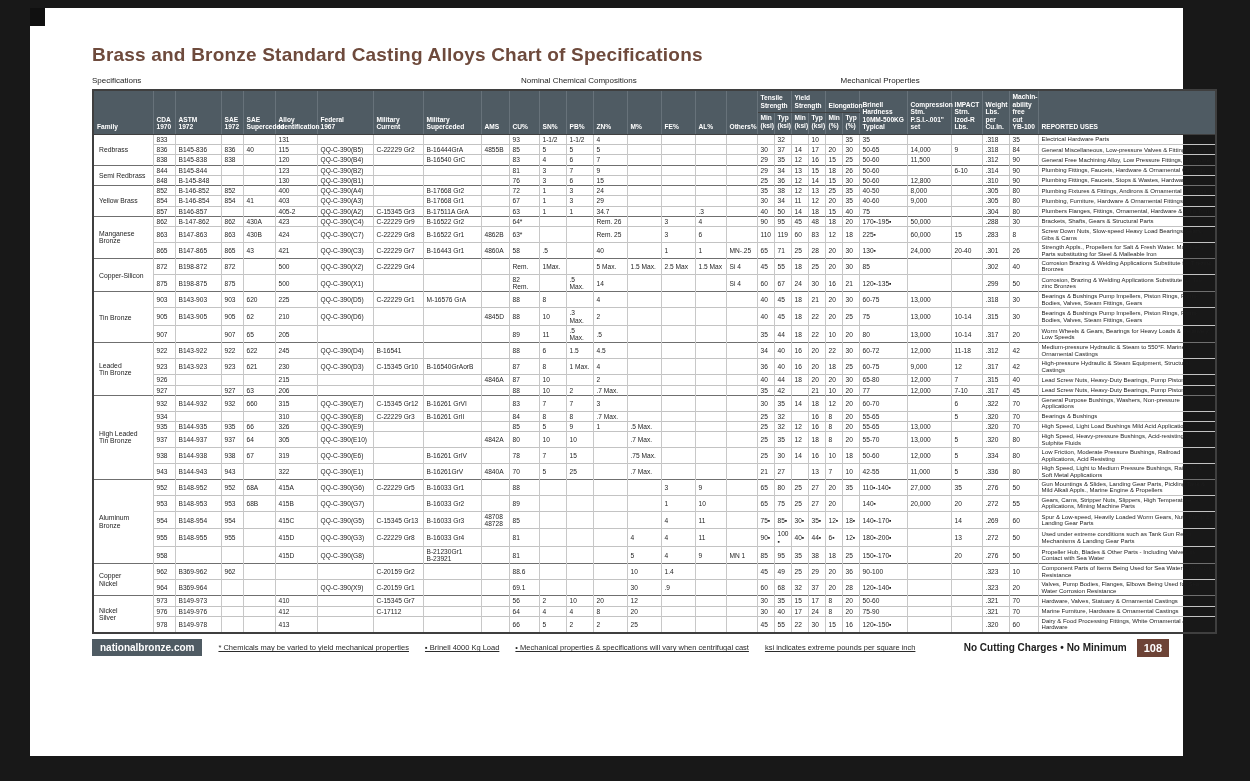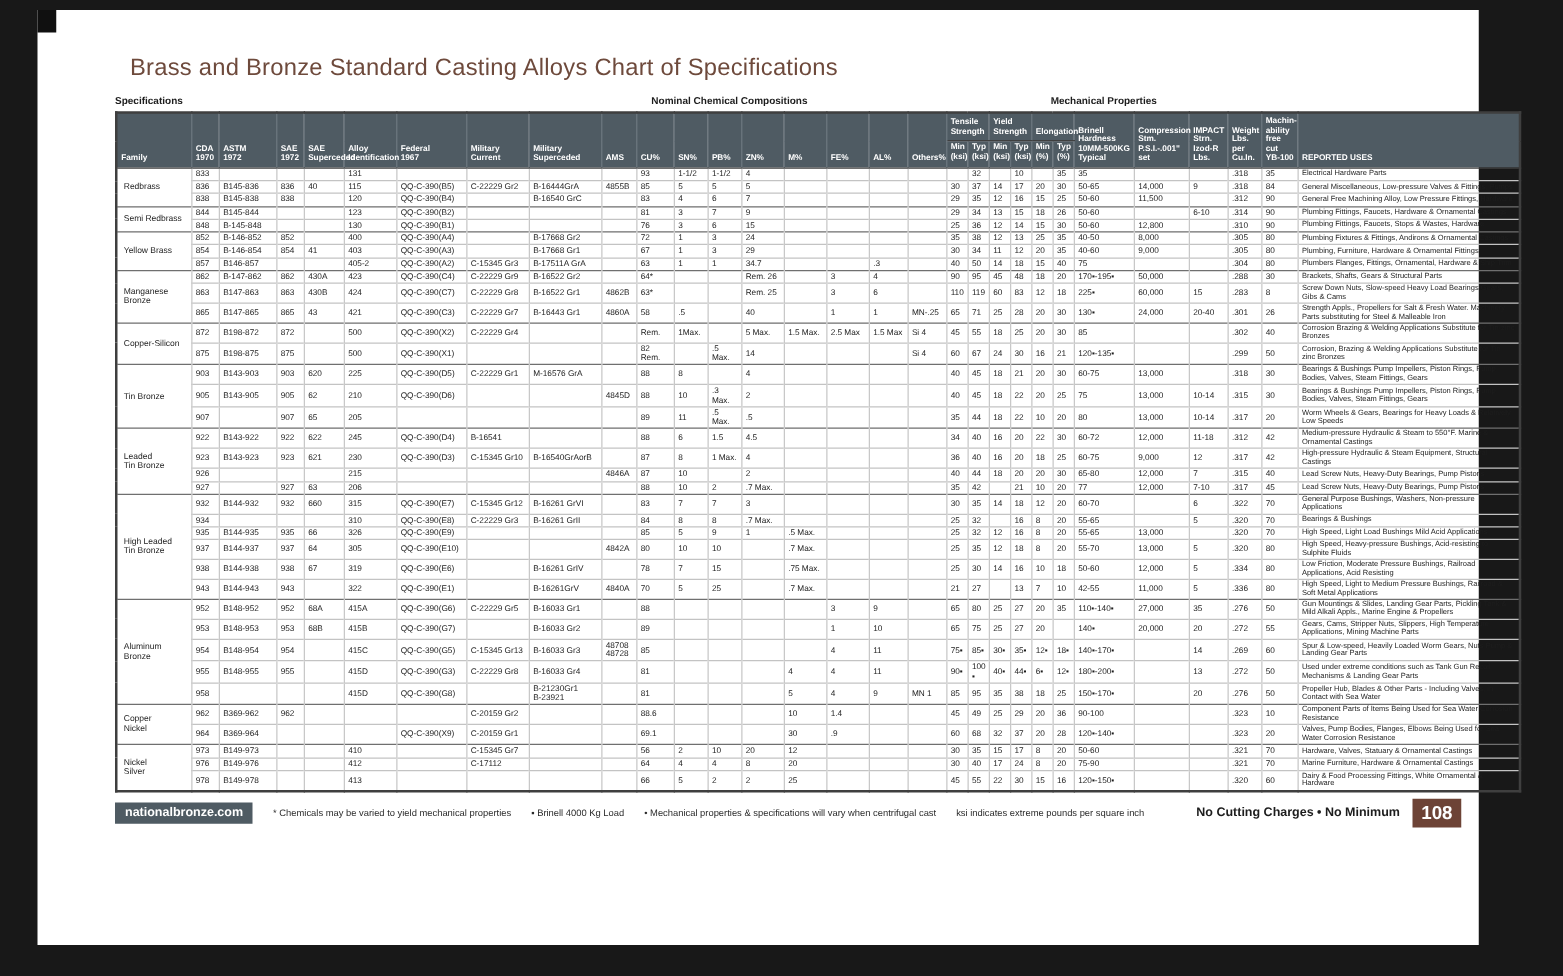--- a/index.html
+++ b/index.html
@@ -7,22 +7,22 @@
     width:1250px;height:781px;position:relative;overflow:hidden;
     background:#181818;
     font-family:"Liberation Sans", sans-serif;
   }
   .page{
     position:absolute;left:30px;top:8px;width:1153px;height:748px;
     background:#ffffff;
   }
   .corner-mark{position:absolute;left:0;top:0;width:15px;height:18px;background:#101010;}
   .content{position:absolute;left:62px;top:36px;right:14px;}
-  .title{font-size:19px;font-weight:normal;color:#6e4a3c;margin:0 0 10px 12px;letter-spacing:.2px;}
-  .section-labels{position:relative;height:13px;font-size:8px;font-weight:bold;color:#1d1d1d;}
+  .title{font-size:19px;font-weight:bold;color:#6e4a3c;margin:0 0 10px 0;letter-spacing:.2px;}
+  .section-labels{position:relative;height:13px;font-size:8px;font-weight:normal;color:#1d1d1d;}
   .section-labels .lbl{position:absolute;top:0;white-space:nowrap;}
   .lbl-spec{left:0;}
   .lbl-chem{left:36.5%;margin-left:36px;}
   .lbl-mech{left:69.5%;text-align:center;}
   table{width:100%;border-collapse:collapse;table-layout:fixed;border:2px solid #3f3f3f;}
   thead th{
     background:#4f5b63;color:#fff;font-size:6.6px;font-weight:bold;text-align:left;
     padding:2px 2px 3px 3px;vertical-align:bottom;white-space:pre-line;line-height:1.15;
     border-right:1px solid #67727a;border-bottom:1px solid #3f3f3f;
   }
@@ -31,24 +31,24 @@
     font-size:6.6px;color:#1d1d1d;padding:1px 2px 1px 3px;line-height:1.1;
     border-right:1px solid #c8c8c8;border-top:1px solid #c3c3c3;
     vertical-align:middle;white-space:pre-line;word-wrap:break-word;
   }
   tbody tr.group-start td{border-top:1px solid #6f6f6f;}
   td.family{font-size:6.8px;padding-left:5px;}
   td.c-uses{font-size:6px;line-height:1.08;}
   .footer{display:flex;align-items:center;margin-top:5px;justify-content:space-between;}
   .footer-left{display:flex;align-items:center;gap:16px;}
   .site-box{background:#4f5b63;color:#fff;font-weight:bold;font-size:10px;padding:3px 8px;}
-  .note{font-size:7.5px;color:#2b2b2b;white-space:nowrap;}
+  .note{font-size:7.5px;color:#2b2b2b;white-space:nowrap;text-decoration:underline;}
   .footer-right{display:flex;align-items:center;gap:10px;padding-left:40px;}
   .no-cutting{font-size:10px;font-weight:bold;color:#1d1d1d;white-space:nowrap;}
-  .page-box{background:#6d4336;color:#fff;font-weight:bold;font-size:15px;padding:3px 7px;}
+  .page-box{background:#6d4336;color:#fff;font-weight:bold;font-size:11px;padding:3px 7px;}
 </style>
 </head>
 <body>
 
 <div class="page">
   <div class="corner-mark"></div>
   <div class="content">
     <h1 class="title">Brass and Bronze Standard Casting Alloys Chart of Specifications</h1>
 
     <div class="section-labels">

